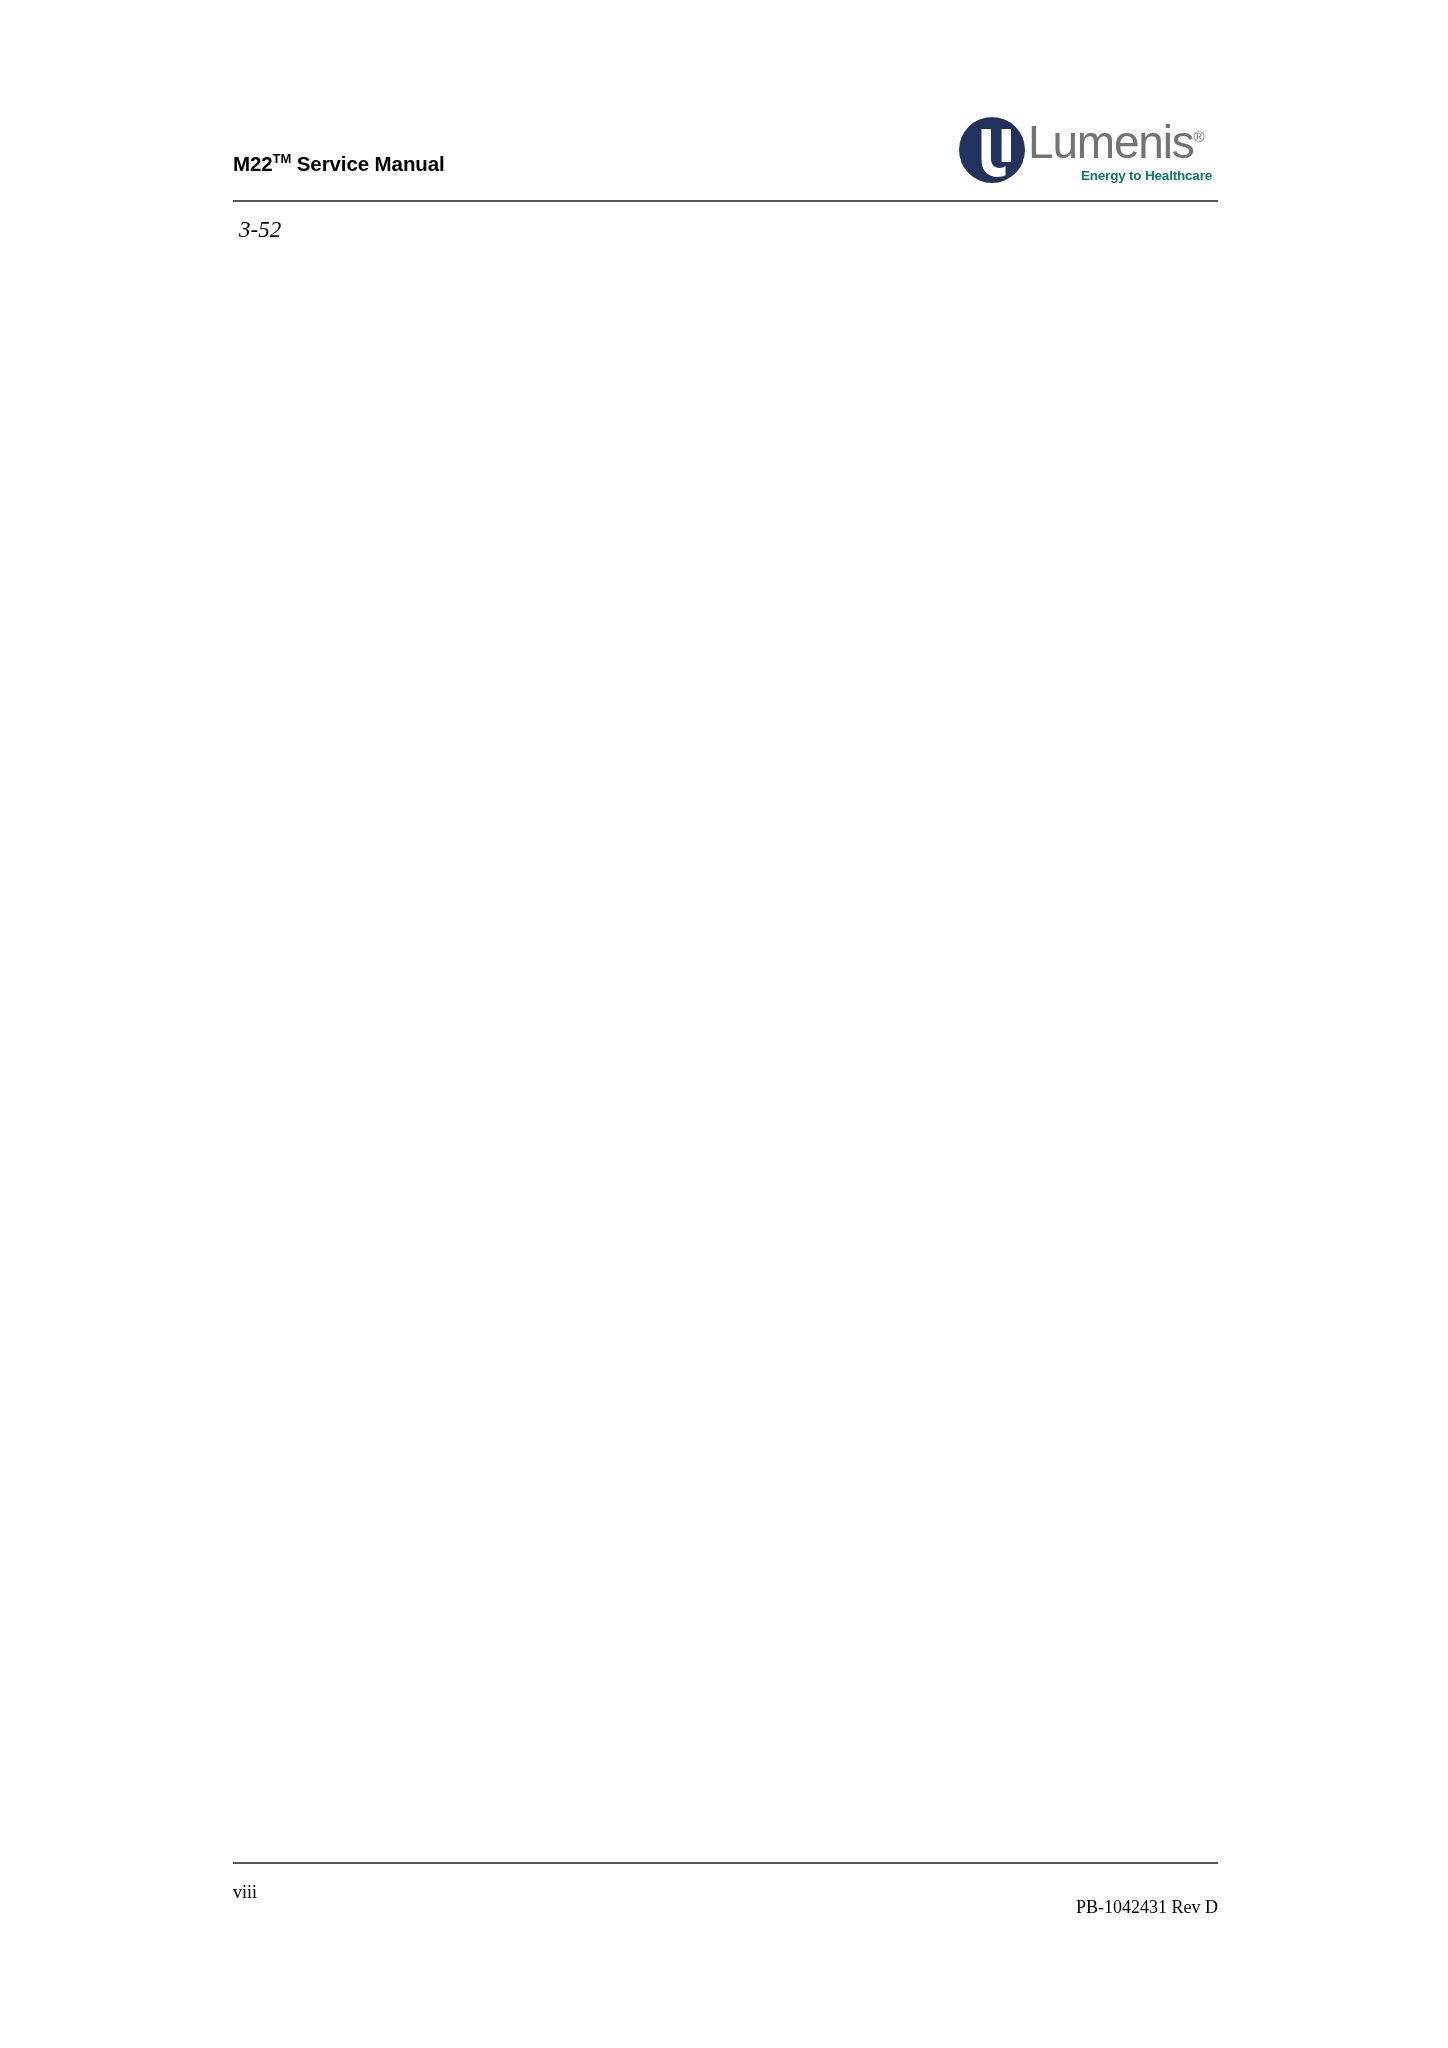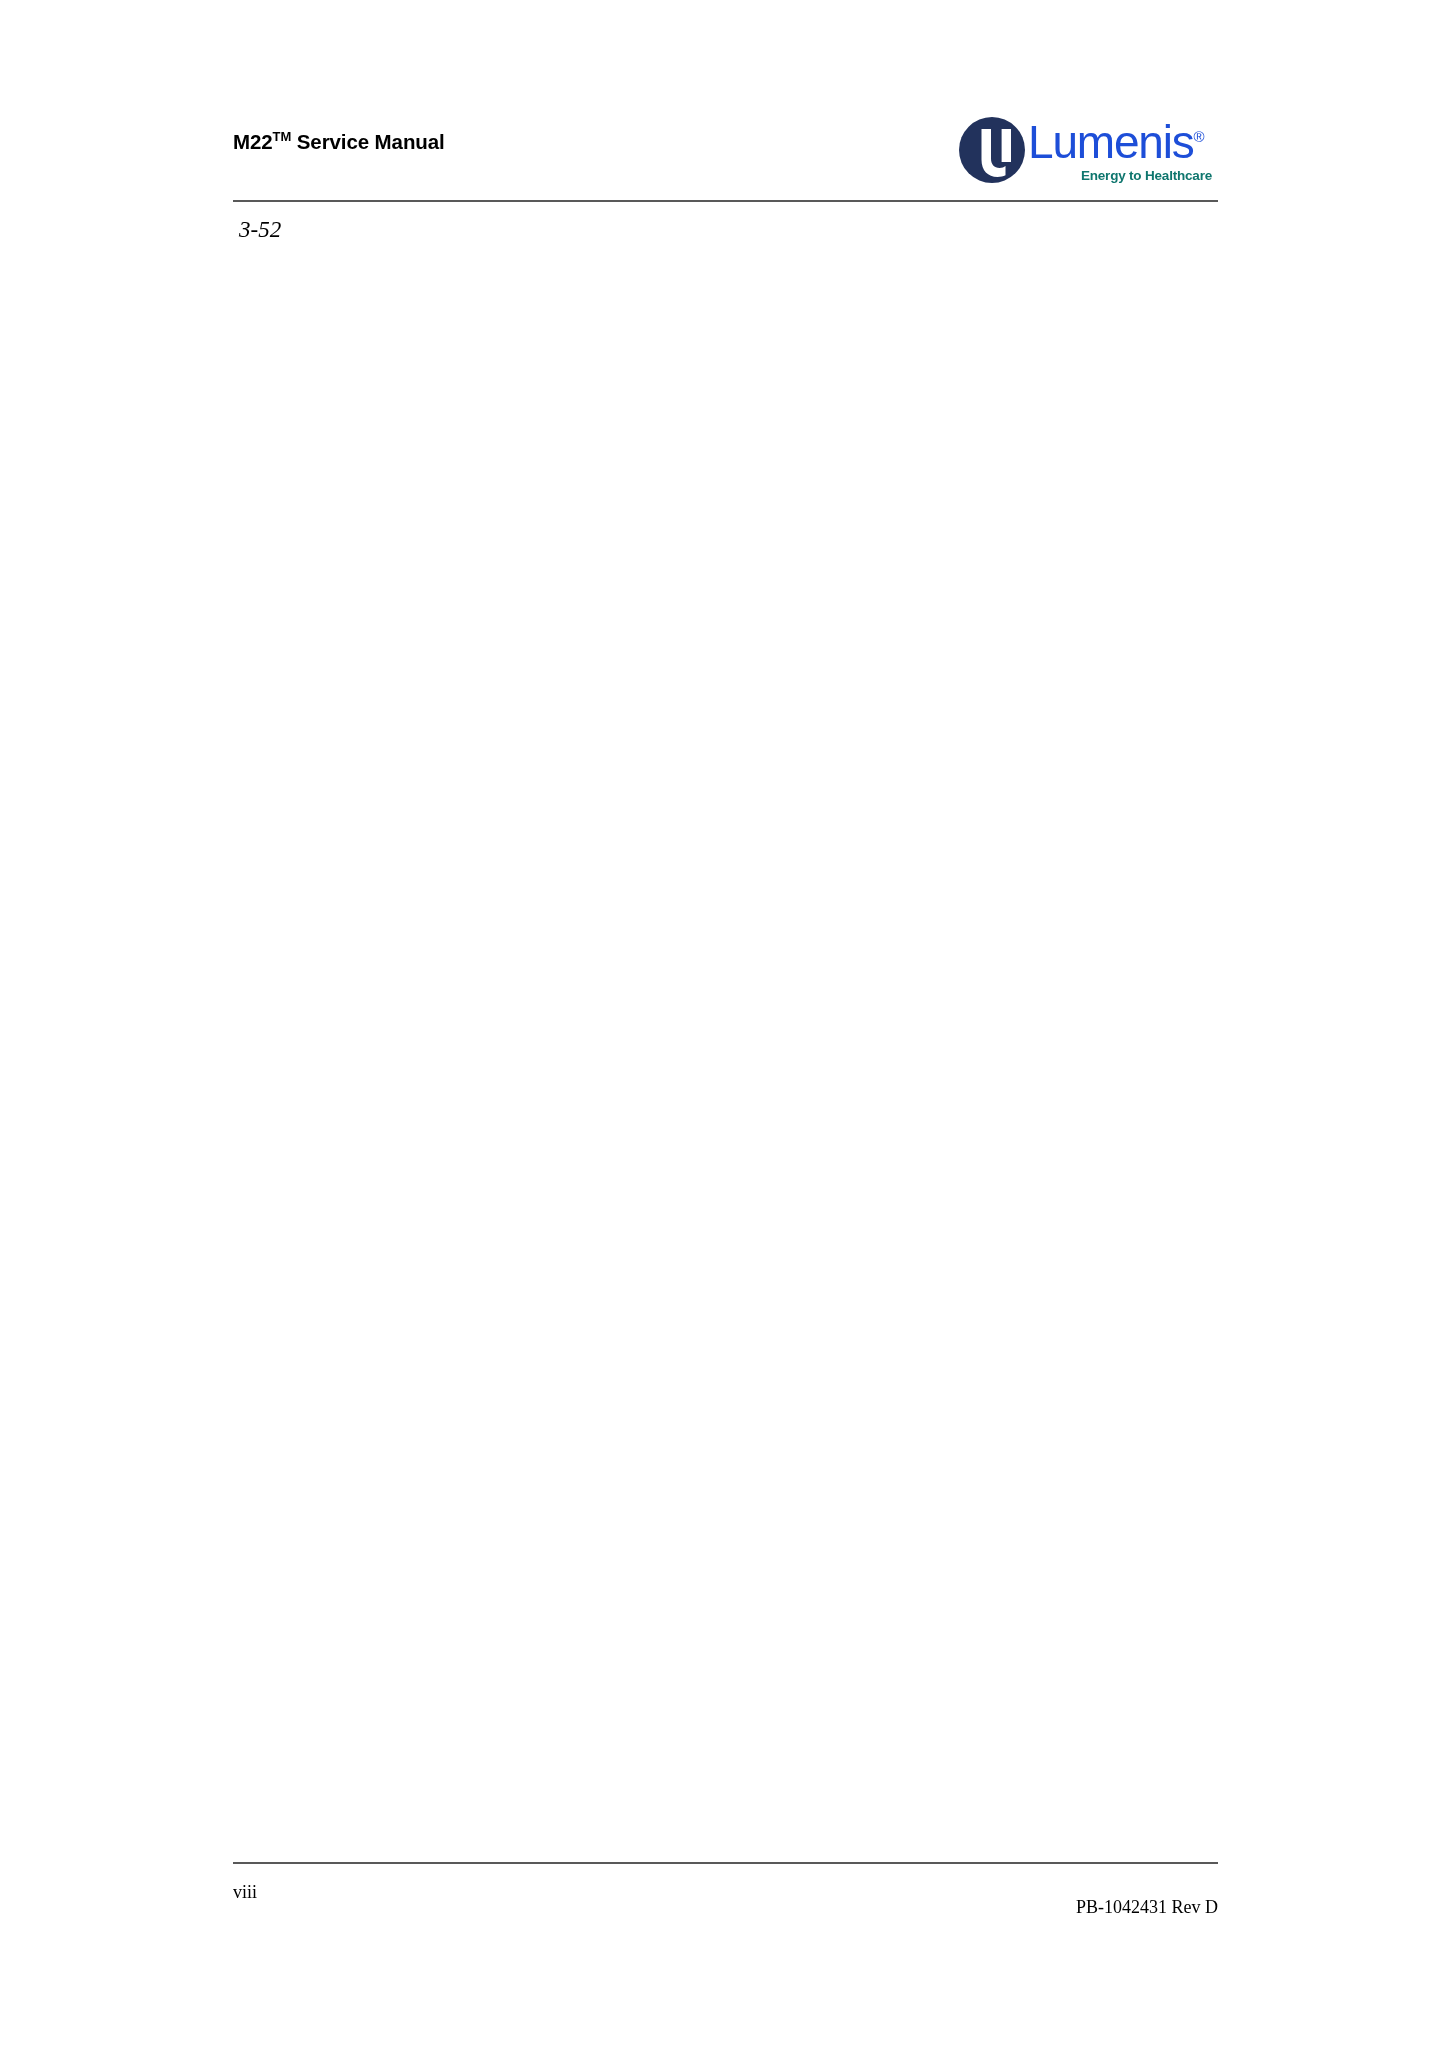--- a/index.html
+++ b/index.html
@@ -28,21 +28,21 @@
   .header {
     position: absolute;
     left: 233px;
     top: 104px;
     width: 985px;
     height: 96px;
   }
   .header-title {
     position: absolute;
     left: 0;
-    top: 26px;
+    top: 48px;
     font-family: "Liberation Sans", "DejaVu Sans", sans-serif;
     font-weight: bold;
     font-size: 20.5px;
     letter-spacing: -0.1px;
     white-space: nowrap;
     color: #000;
   }
   .header-title sup {
     font-size: 13px;
     vertical-align: super;
@@ -63,21 +63,21 @@
     width: 68px;
     height: 68px;
   }
   .logo-word {
     position: absolute;
     left: 72px;
     top: 10px;
     font-family: "Liberation Sans", "DejaVu Sans", sans-serif;
     font-size: 46px;
     letter-spacing: -1.2px;
-    color: #1d4ed8;
+    color: #737373;
     line-height: 52px;
     white-space: nowrap;
   }
   .logo-reg {
     font-size: 15px;
     vertical-align: super;
     line-height: 0;
     letter-spacing: 0;
   }
   .logo-tag {

